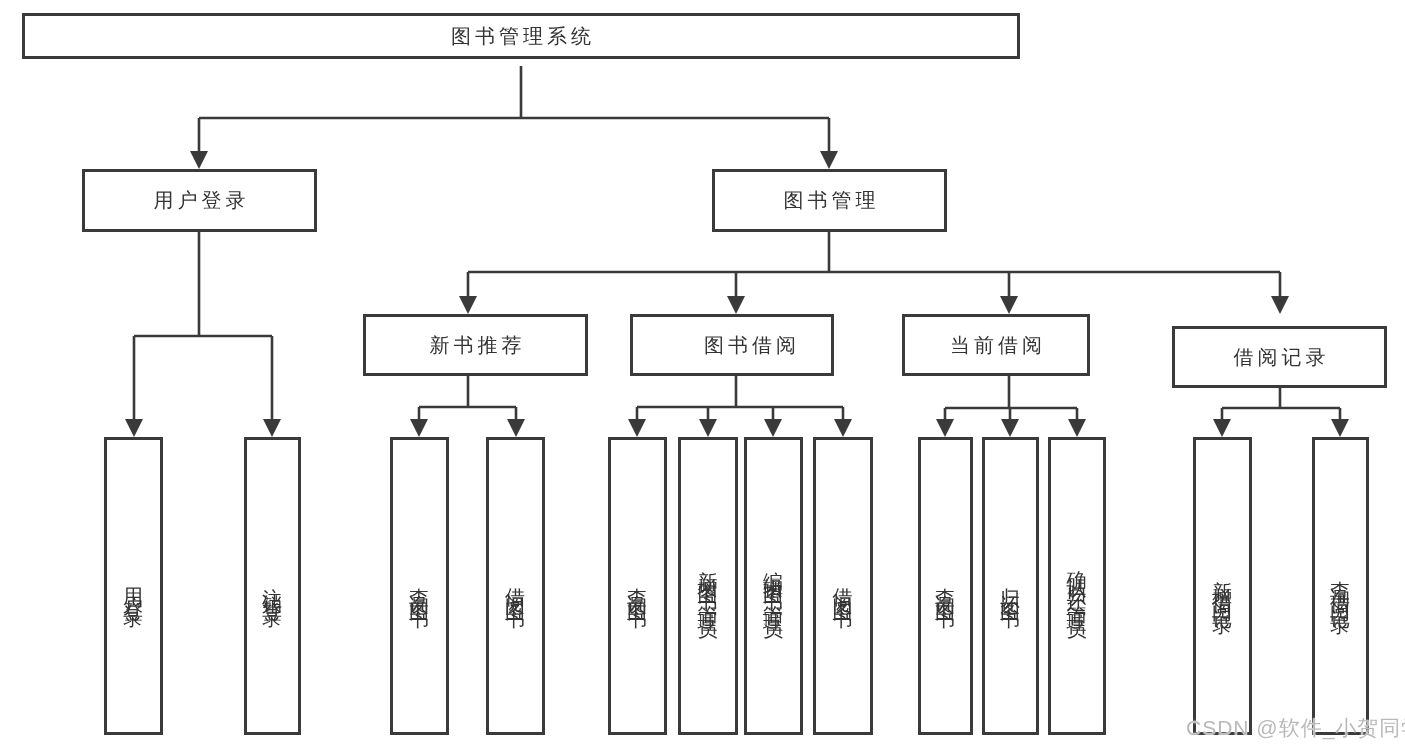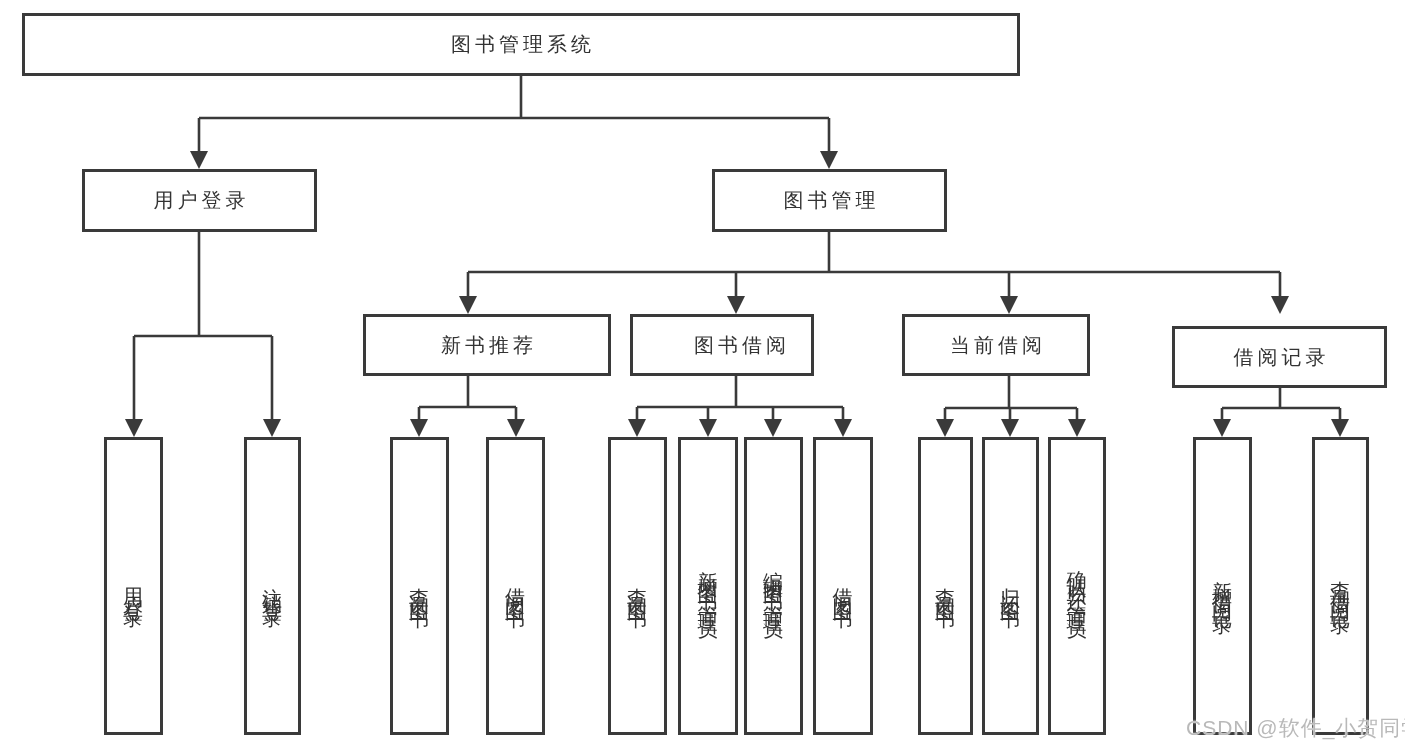--- a/index.html
+++ b/index.html
@@ -54,25 +54,25 @@
   }
   .vnode .vlabel {
     writing-mode: vertical-rl;
     text-orientation: mixed;
     font-size: 20px;
     line-height: 1;
     letter-spacing: 7px;
     white-space: nowrap;
   }
   
-  #n-root     { left: 22px;   top: 13px;  width: 998px; height: 63px; }
+  #n-root     { left: 22px;   top: 13px;  width: 998px; height: 46px; }
   #n-user     { left: 82px;   top: 169px; width: 235px; height: 63px; }
   #n-book     { left: 712px;  top: 169px; width: 235px; height: 63px; justify-content: center; }
-  #n-newbook  { left: 363px;  top: 314px; width: 248px; height: 62px; }
-  #n-borrow   { left: 630px;  top: 314px; width: 184px; height: 62px; padding-left: 36px; }
+  #n-newbook  { left: 363px;  top: 314px; width: 225px; height: 62px; }
+  #n-borrow   { left: 630px;  top: 314px; width: 204px; height: 62px; padding-left: 36px; }
   #n-current  { left: 902px;  top: 314px; width: 188px; height: 62px; }
   #n-records  { left: 1172px; top: 326px; width: 215px; height: 62px; }
   #l-u1 { left: 104px;  width: 59px; }
   #l-u2 { left: 244px;  width: 57px; }
   #l-n1 { left: 390px;  width: 59px; }
   #l-n2 { left: 486px;  width: 59px; }
   #l-b1 { left: 608px;  width: 59px; }
   #l-b2 { left: 678px;  width: 60px; }
   #l-b3 { left: 744px;  width: 59px; }
   #l-b4 { left: 813px;  width: 60px; }

